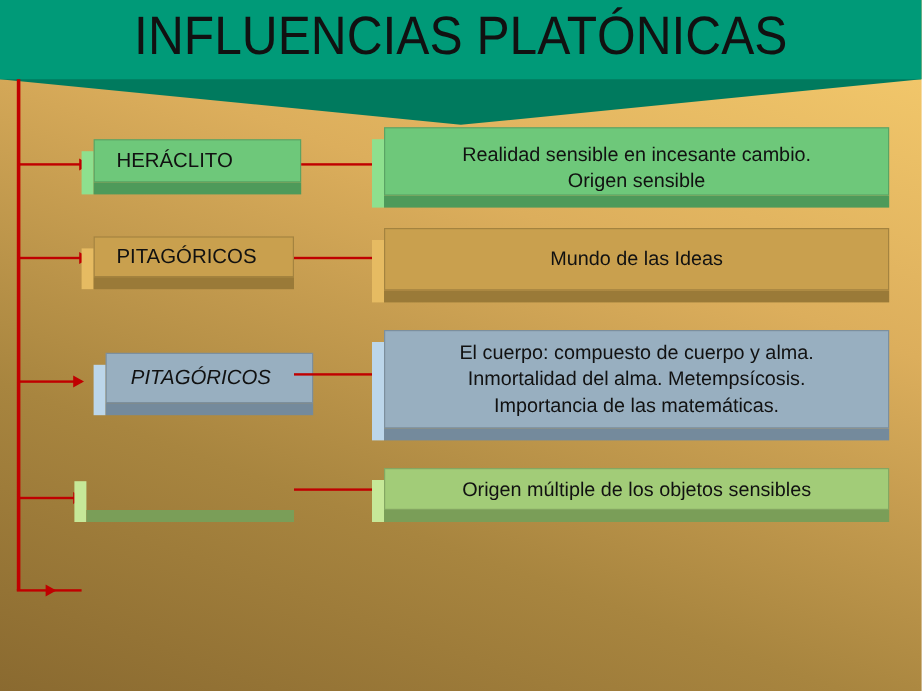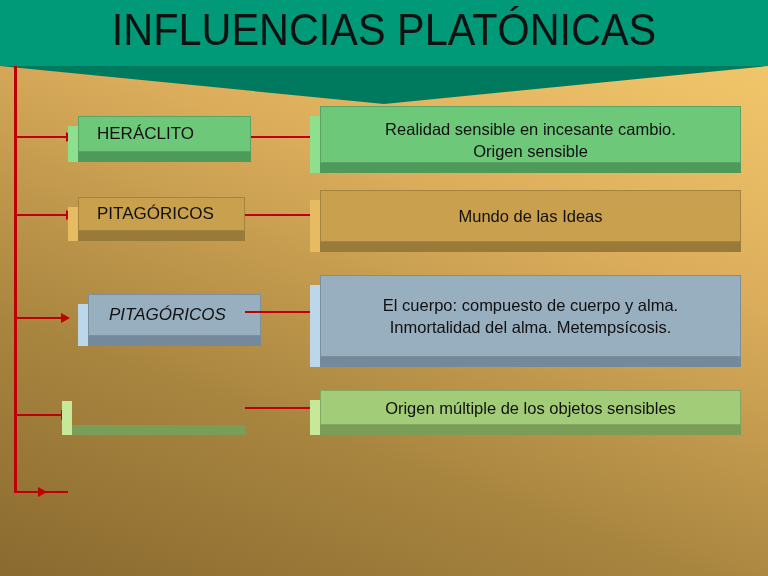--- a/index.html
+++ b/index.html
@@ -103,20 +103,21 @@
   <div class="face label-face" style="background:#98afc0; padding-left:20px;">PITAGÓRICOS</div>
 </div>
 <div class="hline" style="left:245px; top:311px; width:68px;"></div>
 <div class="arrowhead" style="left:311px; top:307px;"></div>
 <div class="box" style="left:310px; top:275px; width:431px; height:92px;">
   <div class="side" style="background:#bcd6ea;"></div>
   <div class="bottom" style="background:#748a9c;"></div>
   <div class="face desc-face" style="background:#98afc0;">
     <div>El cuerpo: compuesto de cuerpo y alma.</div>
     <div>Inmortalidad del alma. Metempsícosis.</div>
+    <div>Importancia de las matemáticas.</div>
   </div>
 </div>
 
 <div class="hline" style="left:16px; top:414px; width:52px;"></div>
 <div class="arrowhead" style="left:61px; top:410px;"></div>
 <div class="box" style="left:62px; top:391px; width:183px; height:44px;">
   <div class="side" style="background:#c6e898;"></div>
   <div class="bottom" style="background:#7a9e58;"></div>
 </div>
 <div class="hline" style="left:245px; top:407px; width:68px;"></div>

